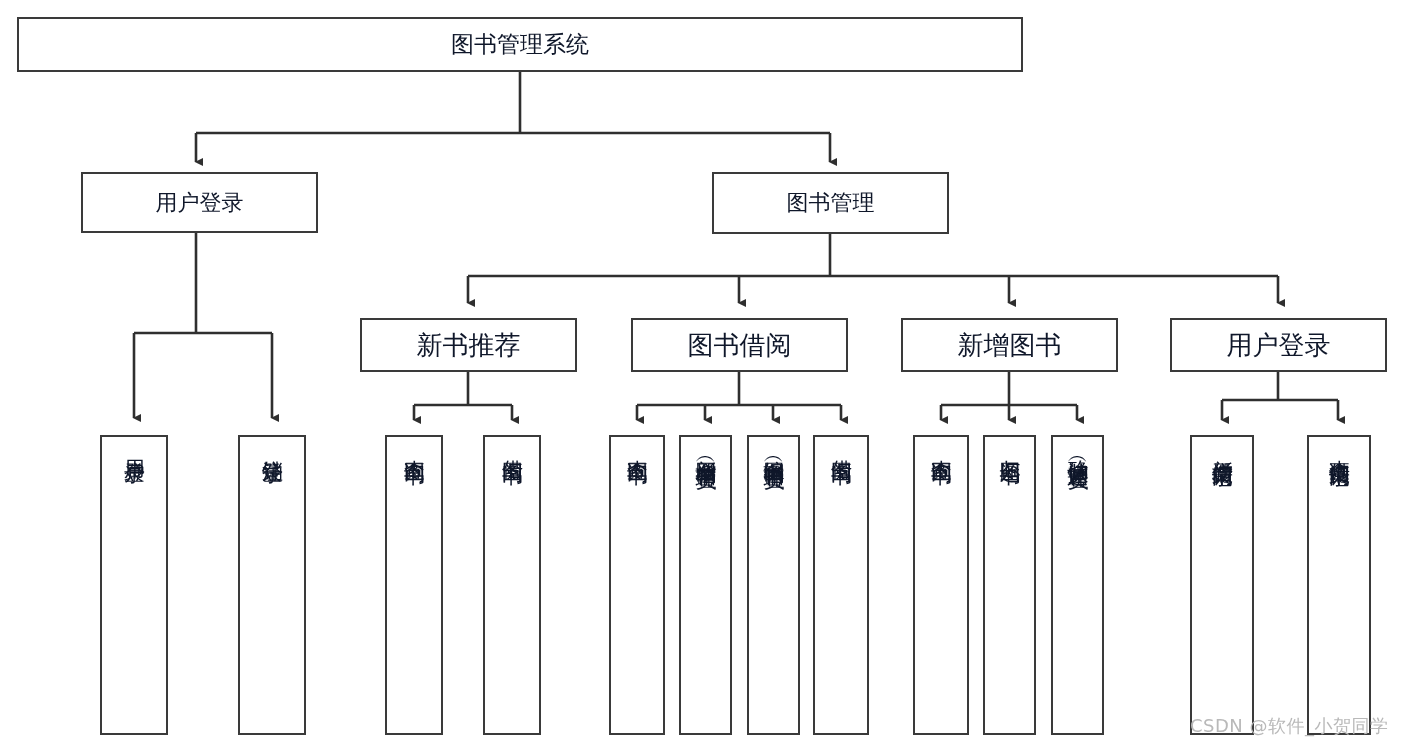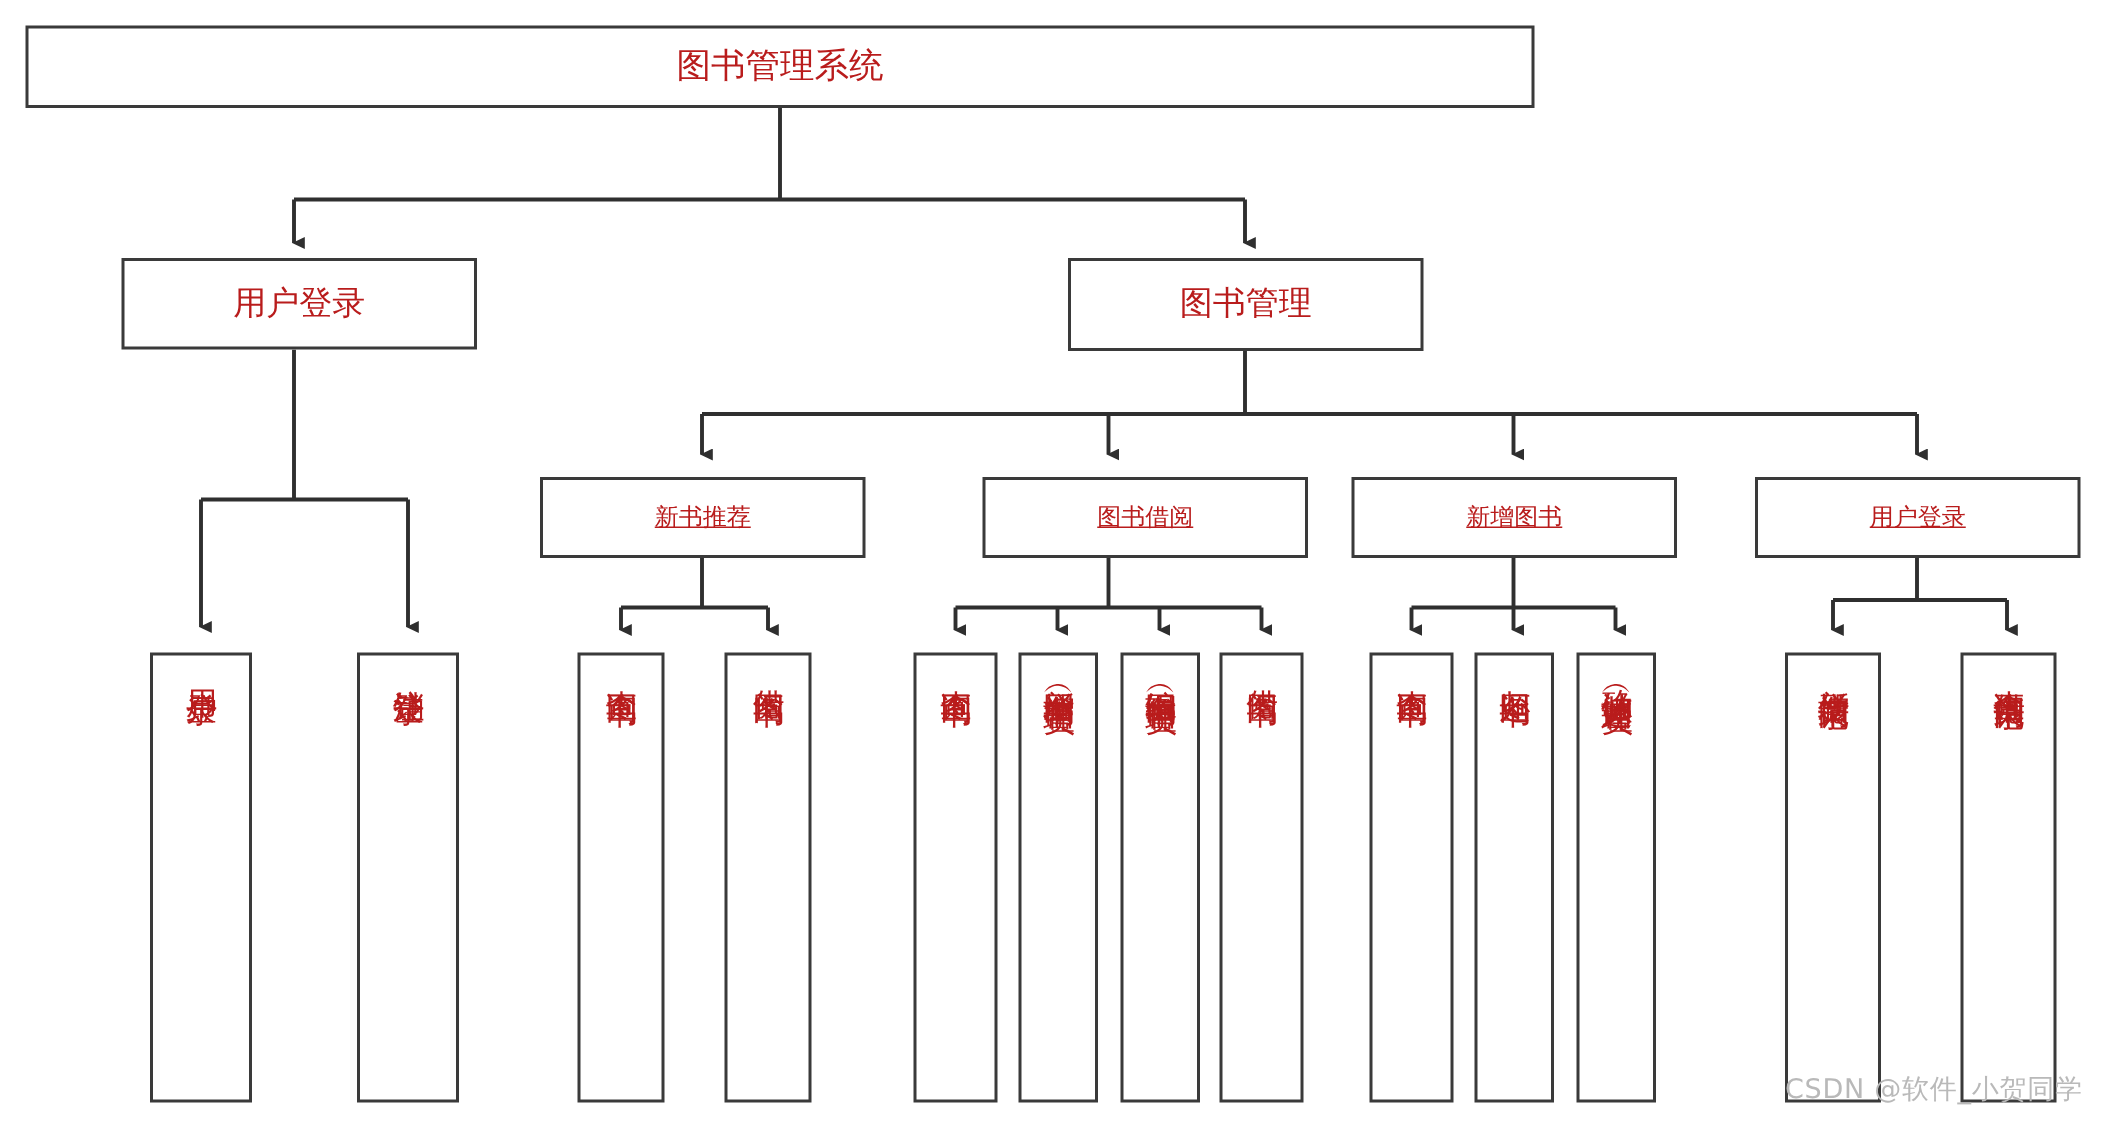--- a/index.html
+++ b/index.html
@@ -29,34 +29,33 @@
     position: absolute;
     box-sizing: border-box;
     background: #ffffff;
     border: 2px solid #3a3a3a;
     display: flex;
     align-items: center;
     justify-content: center;
     overflow: hidden;
   }
   .node-label {
-    color: #b91c1c;
+    color: #0f172a;
     text-align: center;
     line-height: 1.18;
     white-space: pre-line;
   }
   .level-root .node-label {
     font-size: 23px;
   }
   .level-1 .node-label {
     font-size: 22px;
   }
   .level-2 .node-label {
-    font-size: 16px;
-    text-decoration: underline;
+    font-size: 26px;
   }
   .leaf .node-label {
     font-size: 21px;
     writing-mode: vertical-rl;
     text-orientation: upright;
     letter-spacing: 1.5px;
     line-height: 1.1;
     padding-top: 6px;
   }
   .leaf {
@@ -139,21 +138,21 @@
   </div>
 
   <div class="node level-1" style="left:712px; top:172px; width:237px; height:62px;">
     <span class="node-label">图书管理</span>
   </div>
 
   <div class="node level-2" style="left:360px; top:318px; width:217px; height:54px;">
     <span class="node-label">新书推荐</span>
   </div>
 
-  <div class="node level-2" style="left:631px; top:318px; width:217px; height:54px;margin-left:24px;">
+  <div class="node level-2" style="left:631px; top:318px; width:217px; height:54px;">
     <span class="node-label">图书借阅</span>
   </div>
 
   <div class="node level-2" style="left:901px; top:318px; width:217px; height:54px;">
     <span class="node-label">新增图书</span>
   </div>
 
   <div class="node level-2" style="left:1170px; top:318px; width:217px; height:54px;">
     <span class="node-label">用户登录</span>
   </div>

